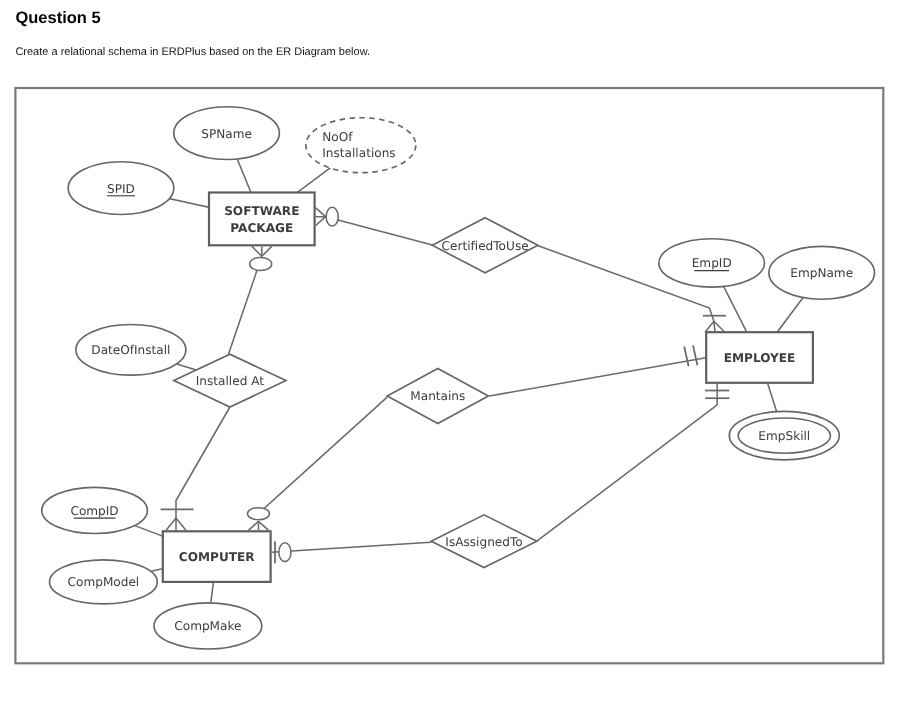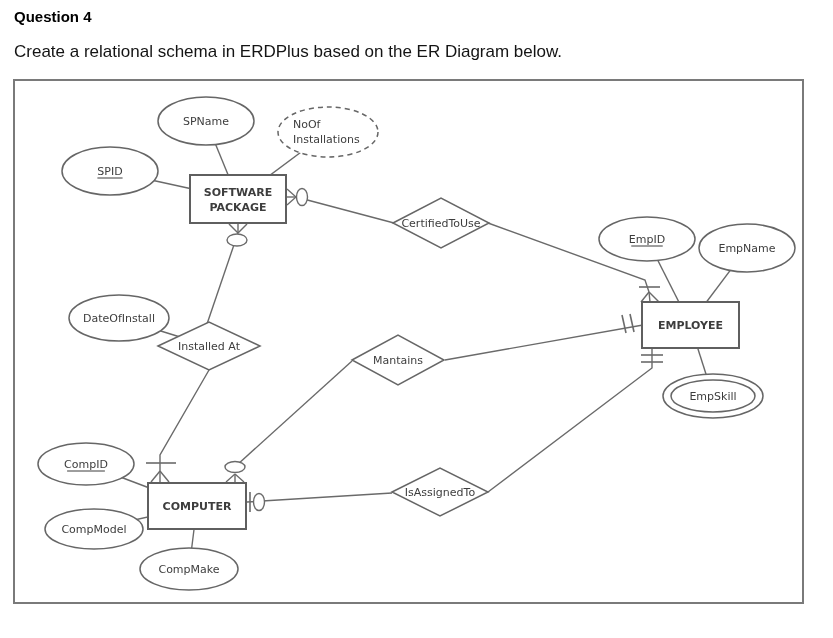--- a/index.html
+++ b/index.html
@@ -1,28 +1,28 @@
 <!DOCTYPE html>
 <html><head>
 <meta charset="utf-8">
 <style>
   html,body { margin:0; padding:0; }
   body {
     width:833px; height:638px; background:#ffffff; position:relative;
     font-family:"Liberation Sans", sans-serif; overflow:hidden;
   }
   .q-title { position:absolute; left:14px; top:8px; font-size:15px; font-weight:bold; color:#000000; }
-  .q-instruction { position:absolute; left:14px; top:42px; font-size:17px; color:#141414; }
+  .q-instruction { position:absolute; left:14px; top:42px; font-size:10px; color:#141414; }
   #diagram-wrap { position:absolute; left:0; top:0; width:833px; height:638px; }
   svg text { font-family:"DejaVu Sans", sans-serif; }
 </style>
 </head>
 <body>
 
-<div class="q-title">Question 4</div>
+<div class="q-title">Question 5</div>
 <div class="q-instruction">Create a relational schema in ERDPlus based on the ER Diagram below.</div>
 
 <div id="diagram-wrap">
   <svg id="er-svg" width="833" height="638" viewBox="0 0 833 638" xmlns="http://www.w3.org/2000/svg">
       <rect x="14" y="80" width="789" height="523" fill="#ffffff" stroke="#7a7a7a" stroke-width="2"></rect>
       <polyline points="296,197 394,223" fill="none" stroke="#6a6a6a" stroke-width="1.4"></polyline>
       <polyline points="488,223 645,280 649,292" fill="none" stroke="#6a6a6a" stroke-width="1.4"></polyline>
       <polyline points="238,233 207,324" fill="none" stroke="#6a6a6a" stroke-width="1.4"></polyline>
       <polyline points="209,370 160,455 160,471" fill="none" stroke="#6a6a6a" stroke-width="1.4"></polyline>
       <polyline points="352,361 237,465" fill="none" stroke="#6a6a6a" stroke-width="1.4"></polyline>

